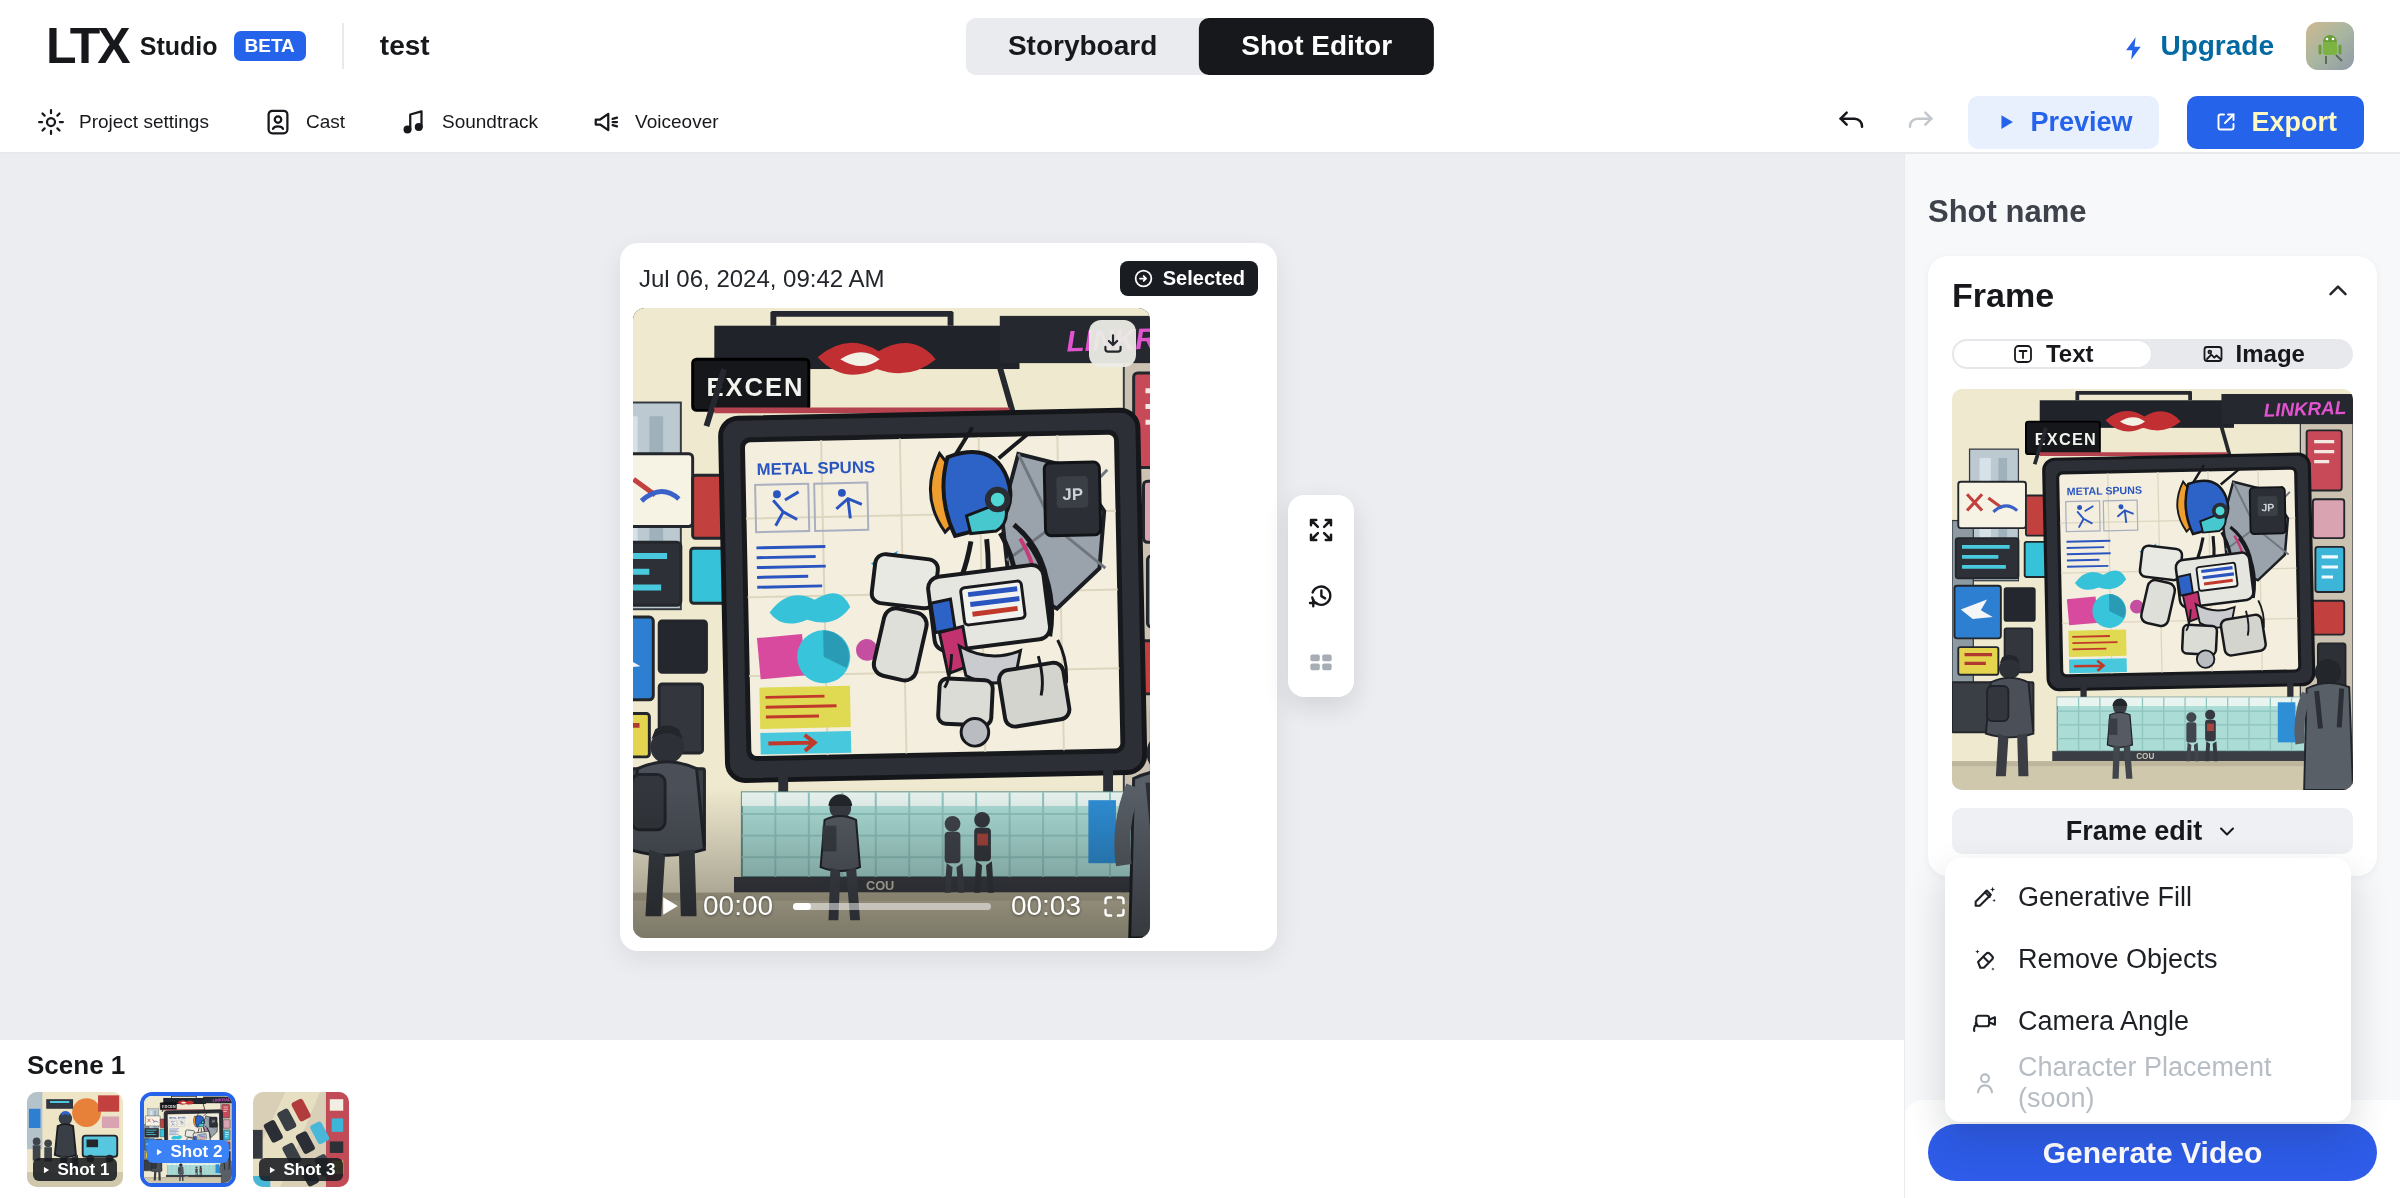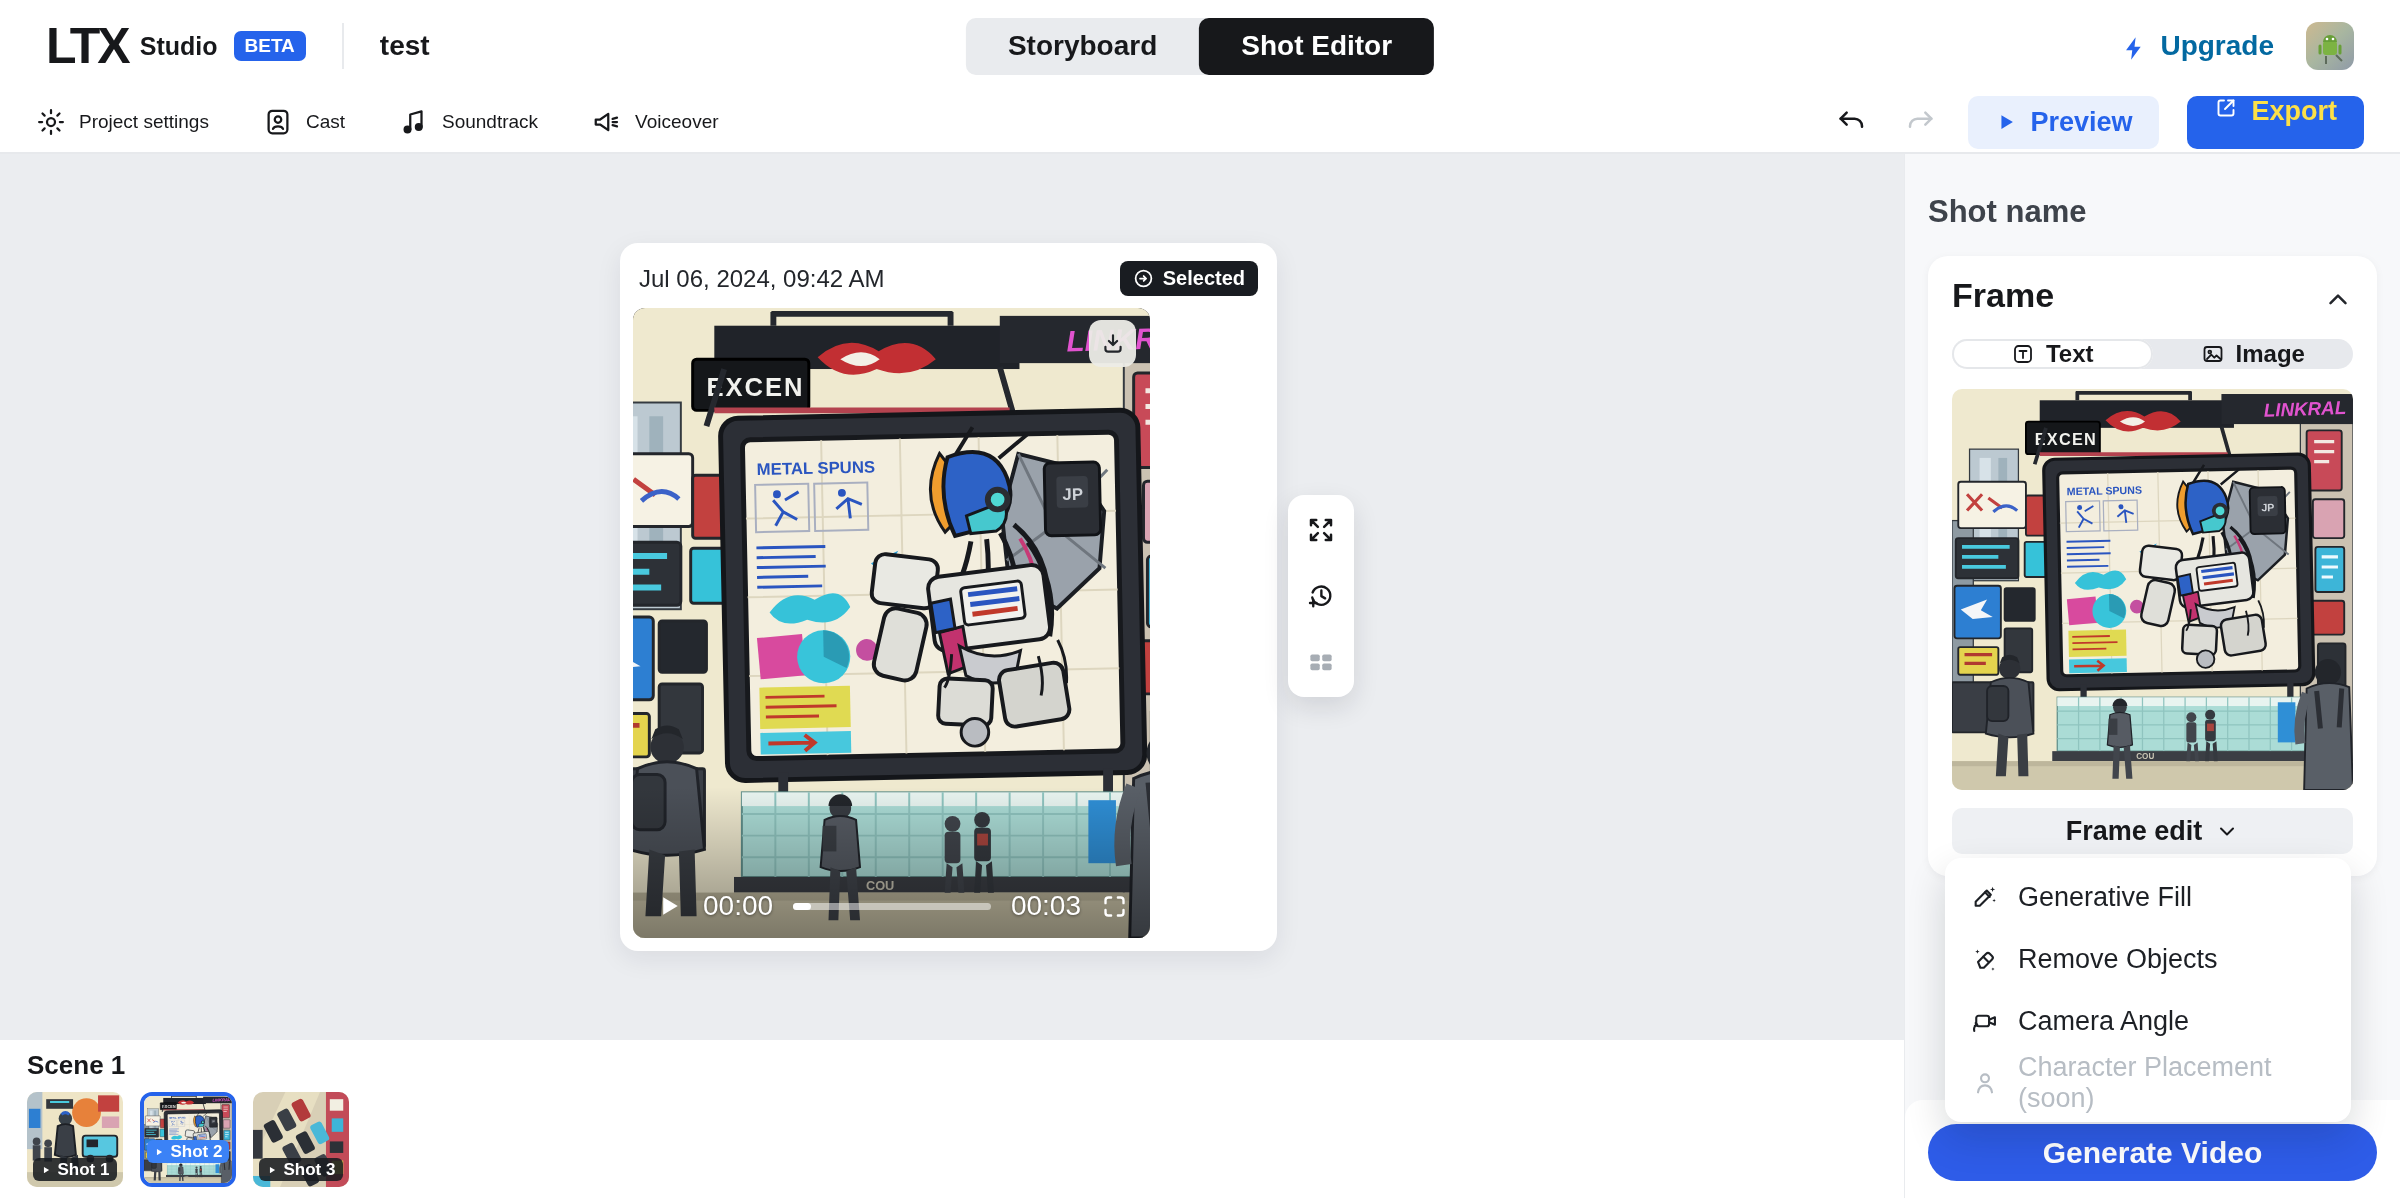--- a/index.html
+++ b/index.html
@@ -22,21 +22,21 @@
   .upgrade { display:flex; align-items:flex-end; gap:12px; color:#0369a1; font-size:28px; font-weight:700; cursor:pointer; }
   .avatar { width:48px; height:48px; border-radius:12px; overflow:hidden; flex:none; cursor:pointer; }
 
   
   .toolbar { height:62px; border-bottom:2px solid #e7e9ec; display:flex; align-items:center; padding:0 36px; gap:54px; background:#fff; flex:none; }
   .tb-item { display:flex; align-items:center; gap:13px; font-size:19px; font-weight:500; cursor:pointer; }
   .tb-right { margin-left:auto; display:flex; align-items:center; gap:28px; }
   .icon-btn { width:40px; height:40px; display:flex; align-items:center; justify-content:center; cursor:pointer; }
   .icon-btn.disabled { color:#c3c8cd; cursor:default; }
   .btn-preview { display:flex; align-items:center; gap:13px; background:#e9f0fd; color:#2563eb; border-radius:10px; height:53px; padding:0 27px; font-size:27px; font-weight:700; cursor:pointer; }
-  .btn-export { display:flex; align-items:flex-start; gap:13px; background:#2563eb; color:#fde047; border-radius:10px; height:53px; padding:0 27px; font-size:27px; font-weight:700; cursor:pointer; }
+  .btn-export { display:flex; align-items:center; gap:13px; background:#2563eb; color:#fef9c3; border-radius:10px; height:53px; padding:0 27px; font-size:27px; font-weight:700; cursor:pointer; }
 
   
   .workspace { flex:1; display:flex; min-height:0; }
   .main-col { flex:1; display:flex; flex-direction:column; min-width:0; }
   .canvas { flex:1; background:#ebedf0; position:relative; }
 
   .player-card { position:absolute; left:620px; top:89px; width:657px; background:#fff; border-radius:18px; box-shadow:0 8px 26px rgba(22,28,45,.08); padding:10px 13px 13px; }
   .player-head { display:flex; align-items:center; justify-content:space-between; padding:8px 6px 12px; }
   .timestamp { font-size:24px; font-weight:500; color:#23262b; }
   .selected-badge { display:flex; align-items:center; gap:9px; background:#191c21; border-radius:8px; padding:6px 13px; color:#fff; font-size:20px; font-weight:700; }
@@ -60,21 +60,21 @@
   .shot { width:96px; height:95px; border-radius:10px; overflow:hidden; position:relative; cursor:pointer; flex:none; }
   .shot.selected { border:4px solid #2563eb; border-radius:12px; }
   .shot svg { width:100%; height:100%; display:block; }
   .shot-badge { position:absolute; left:6px; right:6px; bottom:6px; height:23px; background:rgba(24,27,32,.88); border-radius:6px; display:flex; align-items:center; justify-content:center; gap:7px; color:#fff; font-size:17px; font-weight:700; }
   .shot.selected .shot-badge { background:#3b82f6; left:3px; right:3px; bottom:20px; }
 
   
   .sidepanel { width:495px; background:#f7f8fa; position:relative; padding:0 23px; flex:none; box-shadow:-1px 0 0 #e9ebee; }
   .shot-name { margin-top:40px; font-size:31px; font-weight:700; color:#3e434b; }
   .frame-card { margin-top:26px; background:#fff; border-radius:20px; padding:20px 24px 22px; box-shadow:0 2px 8px rgba(22,28,45,.05); }
-  .frame-head { display:flex; align-items:flex-end; justify-content:space-between;gap:28px; }
+  .frame-head { display:flex; align-items:flex-start; justify-content:space-between;gap:28px; }
   .frame-title { font-size:34px; font-weight:800; }
   .chev { color:#23262b; cursor:pointer; display:flex; }
   .toggle { margin-top:24px; height:30px; background:#e7e9ed; border-radius:23px; display:flex; }
   .seg { flex:1; display:flex; align-items:center; justify-content:center; gap:11px; font-size:24px; font-weight:600; color:#17181b; border-radius:23px; cursor:pointer; }
   .seg.active { background:#fff; box-shadow:inset 0 0 0 2px #e5e7ea; }
   .panel-thumb { margin-top:20px; width:401px; height:401px; border-radius:10px; overflow:hidden; cursor:pointer; }
   .panel-thumb svg { width:100%; height:100%; display:block; }
   .frame-edit { margin-top:18px; height:46px; background:#eef0f3; border-radius:10px; display:flex; align-items:center; justify-content:center; gap:13px; font-size:27px; font-weight:600; cursor:pointer; }
   .dropdown { position:absolute; left:40px; top:704px; width:406px; background:#fff; border-radius:16px; box-shadow:0 16px 38px rgba(15,18,25,.16); padding:8px 0; z-index:6; }
   .dd-item { height:62px; display:flex; align-items:center; gap:19px; padding:0 26px; font-size:27px; font-weight:500; color:#1d2025; cursor:pointer; }

